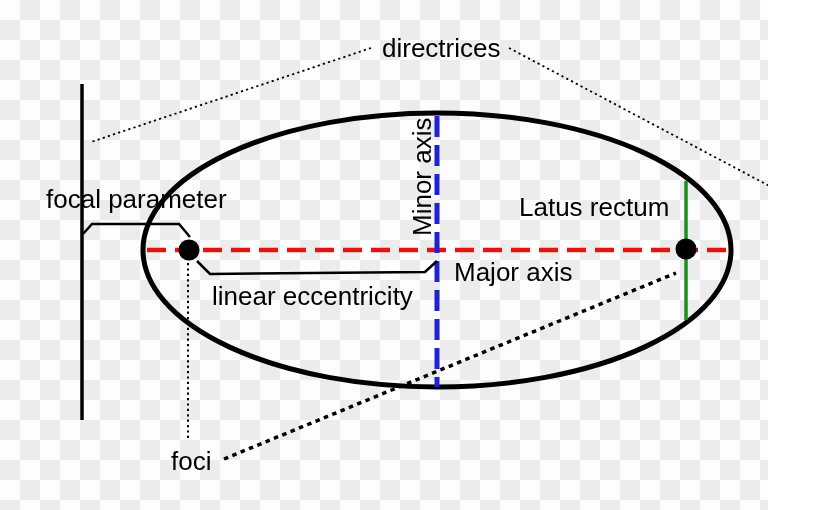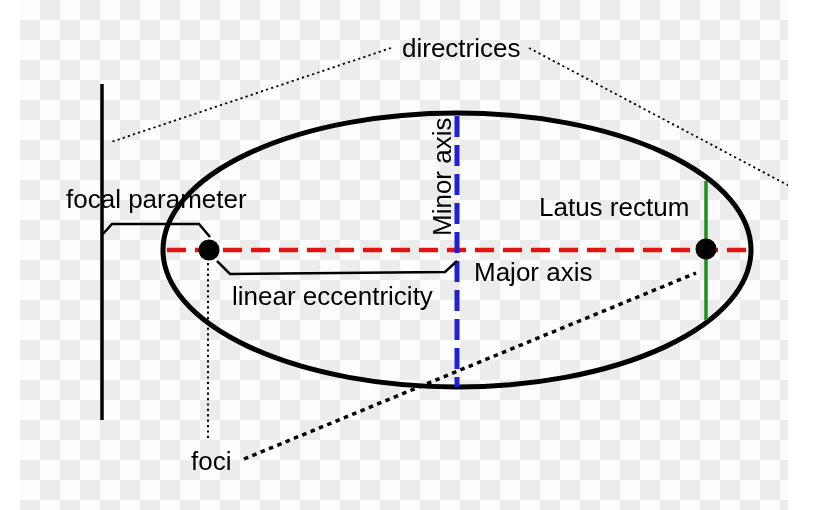--- a/index.html
+++ b/index.html
@@ -10,21 +10,20 @@
   }
   .canvas {
     position: relative;
     width: 768px;
     height: 510px;
     overflow: hidden;
     background-color: #fdfdfd;
     
     background-image: conic-gradient(#ececec 0 25%, transparent 0 50%, #ececec 0 75%, transparent 0);
     background-size: 40px 40px;
-    margin-left: 20px;
   }
   svg { display: block; }
   text.lbl {
     font-family: "Liberation Sans", sans-serif;
     font-size: 26px;
     fill: #000000;
   }
 </style>
 </head>
 <body>

